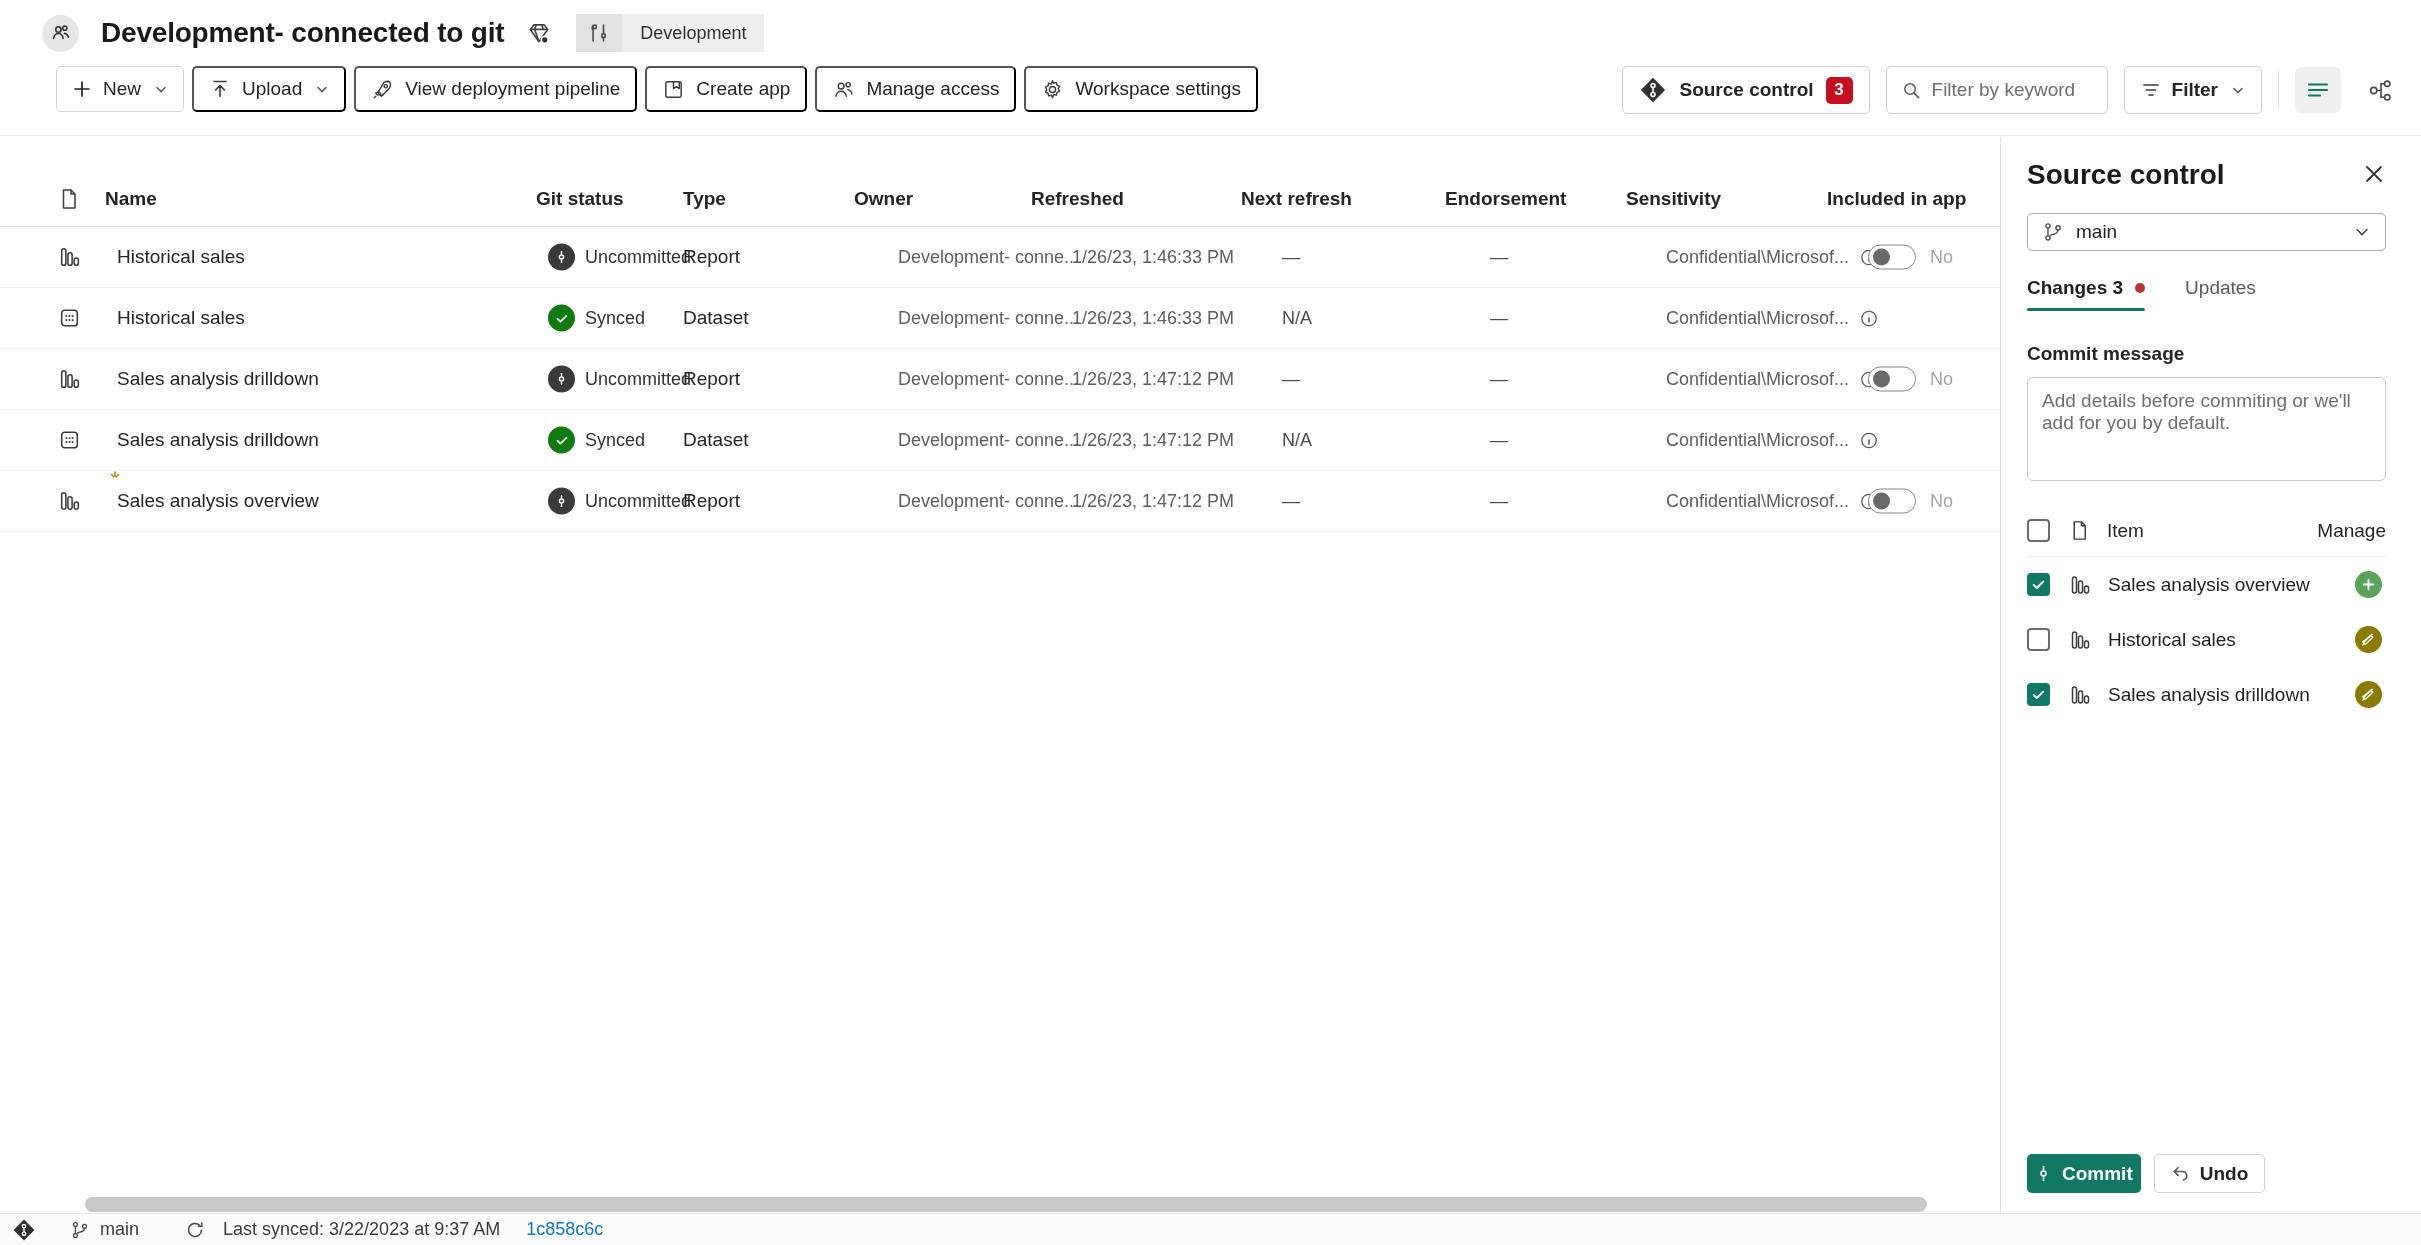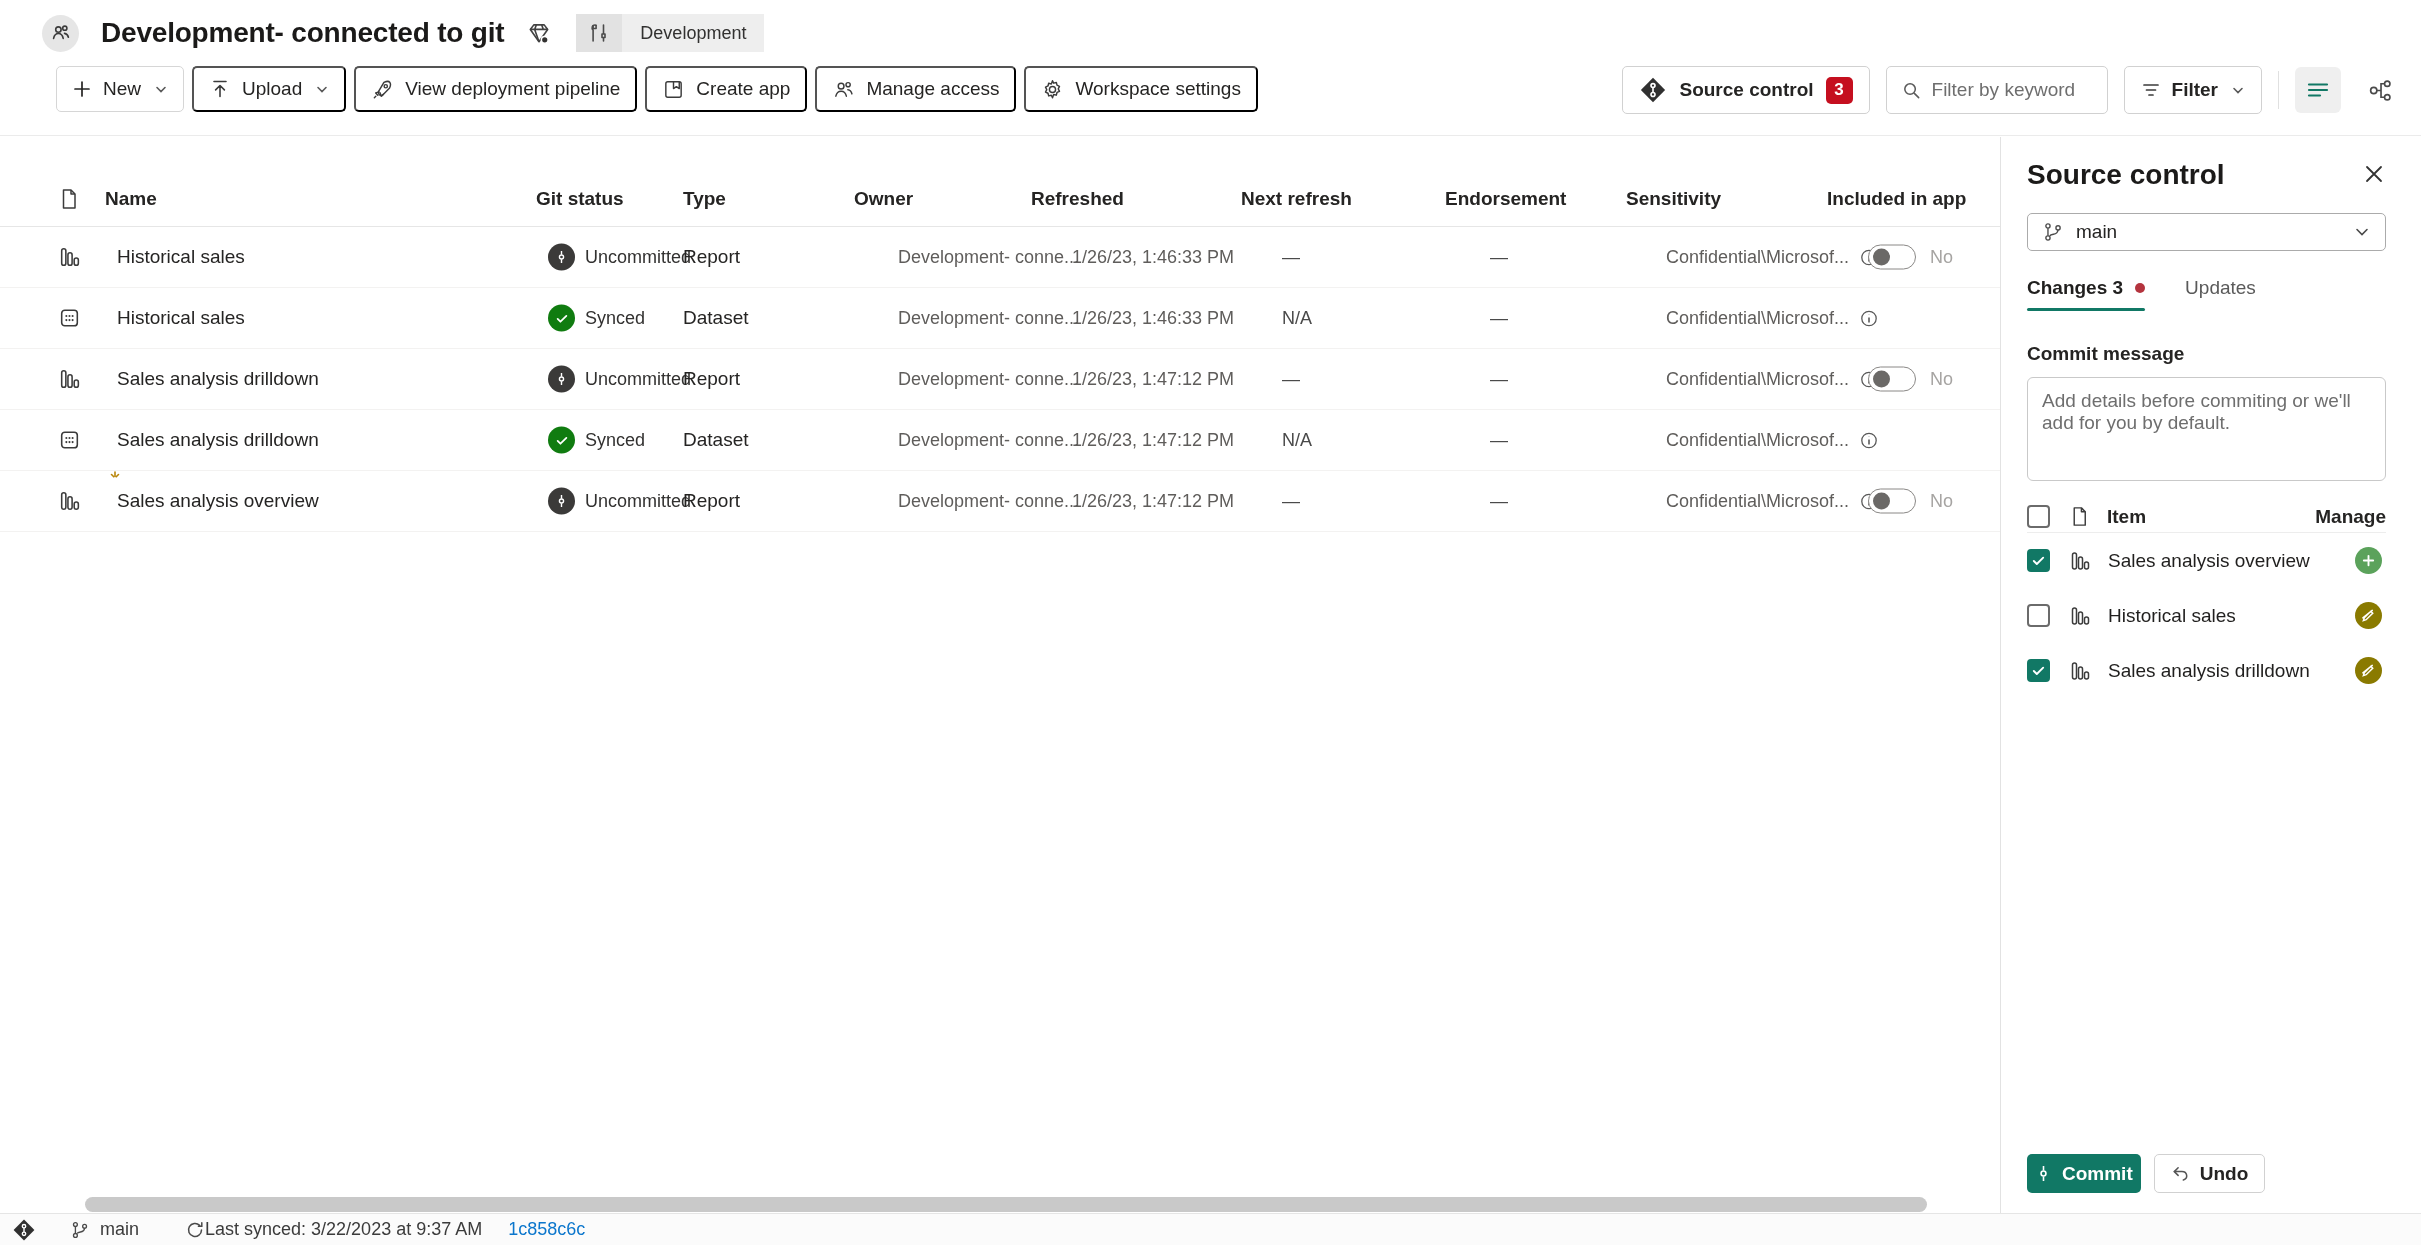--- a/index.html
+++ b/index.html
@@ -74,40 +74,40 @@
   .branch-select .chevr { margin-left:auto; }
   .tabs { display:flex; align-items:flex-end; gap:40px; margin-top:26px; }
   .tab { padding-bottom:12px; font-size:19px; position:relative; display:flex; align-items:center; gap:12px; }
   .tab.active { font-weight:bold; color:#201f1e; }
   .tab.active::after { content:""; position:absolute; left:0; right:0; bottom:0; height:3px; background:#117865; border-radius:2px; }
   .tab.inactive { color:#5a5a5a; }
   .tab-dot { width:10px; height:10px; border-radius:50%; background:#B4343E; }
   .commit-label { margin-top:32px; font-size:19px; font-weight:bold; color:#252423; }
   .commit-box { margin-top:12px; width:100%; height:104px; border:1px solid #c9c9c9; border-radius:6px; resize:none; padding:12px 14px; font-family:inherit; font-size:19px; color:#252423; outline:none; }
   .commit-box::placeholder { color:#6e6e6e; }
-  .list-header { display:flex; align-items:center; margin-top:20px; padding-bottom:4px; font-size:19px; font-weight:bold; color:#252423; border-bottom:1px solid #ededed; }
+  .list-header { display:flex; align-items:center; margin-top:34px; padding-bottom:14px; font-size:19px; font-weight:normal; color:#252423; border-bottom:1px solid #ededed; }
   .list-header .doc { margin-left:18px; }
   .list-header .lh-item { margin-left:16px; }
   .lh-status { margin-left:auto; }
   .pitem { display:flex; align-items:center; height:55px; font-size:19px; color:#201f1e; }
   .pitem .pi-icon { margin-left:18px; }
   .pitem .pi-name { margin-left:16px; }
   .checkbox { width:23px; height:23px; border-radius:4px; border:2px solid #6b6b6b; background:#fff; display:flex; align-items:center; justify-content:center; flex:none; }
   .checkbox.checked { background:#117865; border-color:#117865; }
   .st-circle { width:27px; height:27px; border-radius:50%; margin-left:auto; margin-right:4px; display:flex; align-items:center; justify-content:center; flex:none; }
   .st-added { background:#5BA25B; }
   .st-modified { background:#8A7A00; }
   .panel-actions { position:absolute; left:26px; bottom:20px; display:flex; gap:13px; }
   .commit-btn { display:flex; align-items:center; gap:10px; height:39px; padding:0 8px; border-radius:5px; background:#117865; color:#fff; font-size:19px; font-weight:bold; border:none; }
   .undo-btn { display:flex; align-items:center; gap:10px; height:39px; padding:0 16px; border-radius:5px; background:#fff; color:#252423; font-size:19px; font-weight:bold; border:1px solid #d1d1d1; }
 
   
   .status-bar { position:absolute; left:0; right:0; bottom:0; height:32px; background:#fbfbfb; border-top:1px solid #e5e5e5; display:flex; align-items:center; padding-left:12px; font-size:18px; color:#3b3b3b; }
   .sb-branch { margin-left:34px; display:flex; align-items:center; gap:10px; }
-  .sb-sync { margin-left:46px; display:flex; align-items:center; gap:0; }
+  .sb-sync { margin-left:46px; display:flex; align-items:center; gap:18px; }
   .sb-hash { margin-left:26px; color:#0B76CC; }
 </style>
 </head>
 <body>
 
 <div class="app">
 
   <div class="ws-header">
     <div class="ws-avatar">
       <span>

